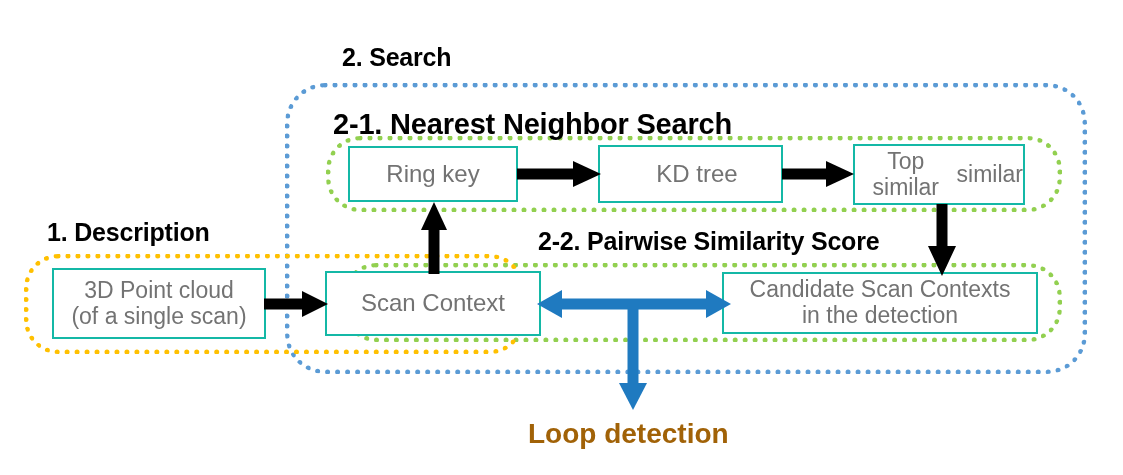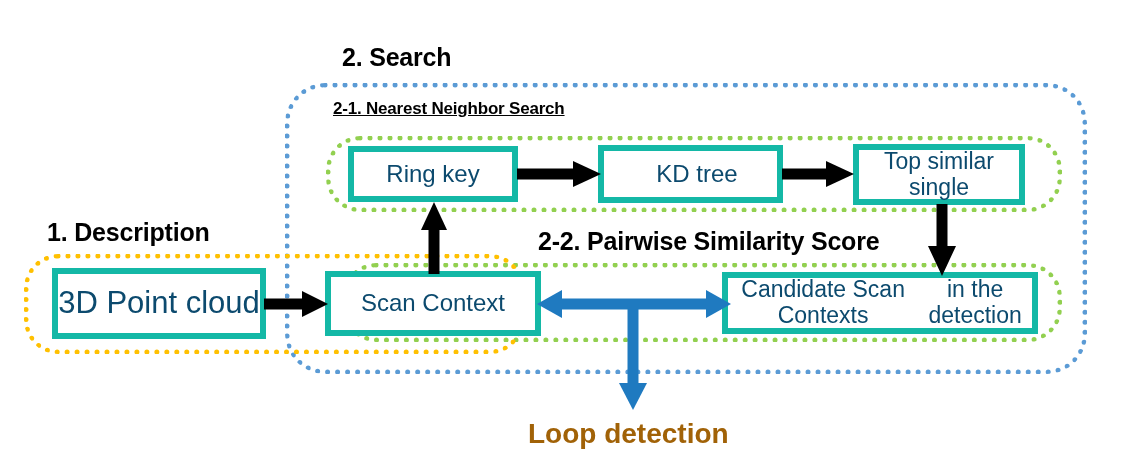--- a/index.html
+++ b/index.html
@@ -41,27 +41,27 @@
     font-weight: bold;
     color: #000000;
     white-space: nowrap;
     letter-spacing: -0.2px;
   }
 
   
   .node {
     position: absolute;
     box-sizing: border-box;
-    border: 6px solid #14b8a6;
+    border: 2px solid #14b8a6;
     background: #ffffff;
     display: flex;
     align-items: center;
     justify-content: center;
     text-align: center;
-    color: #0c4a6e;
+    color: #737373;
     line-height: 1.12;
     z-index: 5;
   }
   .node span { display: block; }
 
   
   .arrow { position: absolute; z-index: 6; }
 
   .bottom-label {
     position: absolute;
@@ -73,50 +73,51 @@
 </style>
 </head>
 <body>
 
 <div id="canvas">
 
   <div class="group group-blue" style="left:285px; top:83px; width:802px; height:291px;"></div>
   <div class="group-title" style="left:342px; top:43px; font-size:25px;">2. Search</div>
 
   <div class="group group-green" style="left:326px; top:136px; width:736px; height:76px;"></div>
-  <div class="group-title" style="left:333px; top:99px; font-size:17px;text-decoration:underline;">2-1. Nearest Neighbor Search</div>
+  <div class="group-title" style="left:333px; top:108px; font-size:29px;">2-1. Nearest Neighbor Search</div>
 
   <div class="group group-green" style="left:342px; top:263px; width:720px; height:79px;"></div>
   <div class="group-title" style="left:538px; top:227px; font-size:25px;">2-2. Pairwise Similarity Score</div>
 
   <div class="group group-yellow" style="left:24px; top:254px; width:500px; height:100px;"></div>
   <div class="group-title" style="left:47px; top:218px; font-size:25px;">1. Description</div>
 
-  <div class="node" style="left:52px; top:268px; width:214px; height:71px; font-size:31px; flex-direction:column;">
+  <div class="node" style="left:52px; top:268px; width:214px; height:71px; font-size:23px; flex-direction:column;">
     <span>3D Point cloud</span>
+    <span>(of a single scan)</span>
   </div>
 
   <div class="node" style="left:325px; top:271px; width:216px; height:65px; font-size:24px;text-align:center;">
     <span>Scan Context</span>
   </div>
 
   <div class="node" style="left:348px; top:146px; width:170px; height:56px; font-size:24px;">
     <span>Ring key</span>
   </div>
 
   <div class="node" style="left:598px; top:145px; width:185px; height:58px; font-size:24px;padding-left:13px;">
     <span>KD tree</span>
   </div>
 
-  <div class="node" style="left:853px; top:144px; width:172px; height:61px; font-size:23px; flex-direction:column;">
+  <div class="node" style="left:853px; top:144px; width:172px; height:61px; font-size:23px; flex-direction:row;">
     <span>Top similar</span>
-    <span>single</span>
+    <span>similar</span>
   </div>
 
-  <div class="node" style="left:722px; top:272px; width:316px; height:62px; font-size:23px; flex-direction:row;">
+  <div class="node" style="left:722px; top:272px; width:316px; height:62px; font-size:23px; flex-direction:column;">
     <span>Candidate Scan Contexts</span>
     <span>in the detection</span>
   </div>
 
   <svg class="arrow" style="left:262px; top:288px;" width="70" height="32">
     <path d="M2,16 L44,16" stroke="#000000" stroke-width="11" fill="none"></path>
     <path d="M40,3 L66,16 L40,29 Z" fill="#000000"></path>
   </svg>
 
   <svg class="arrow" style="left:418px; top:198px;" width="32" height="78">

